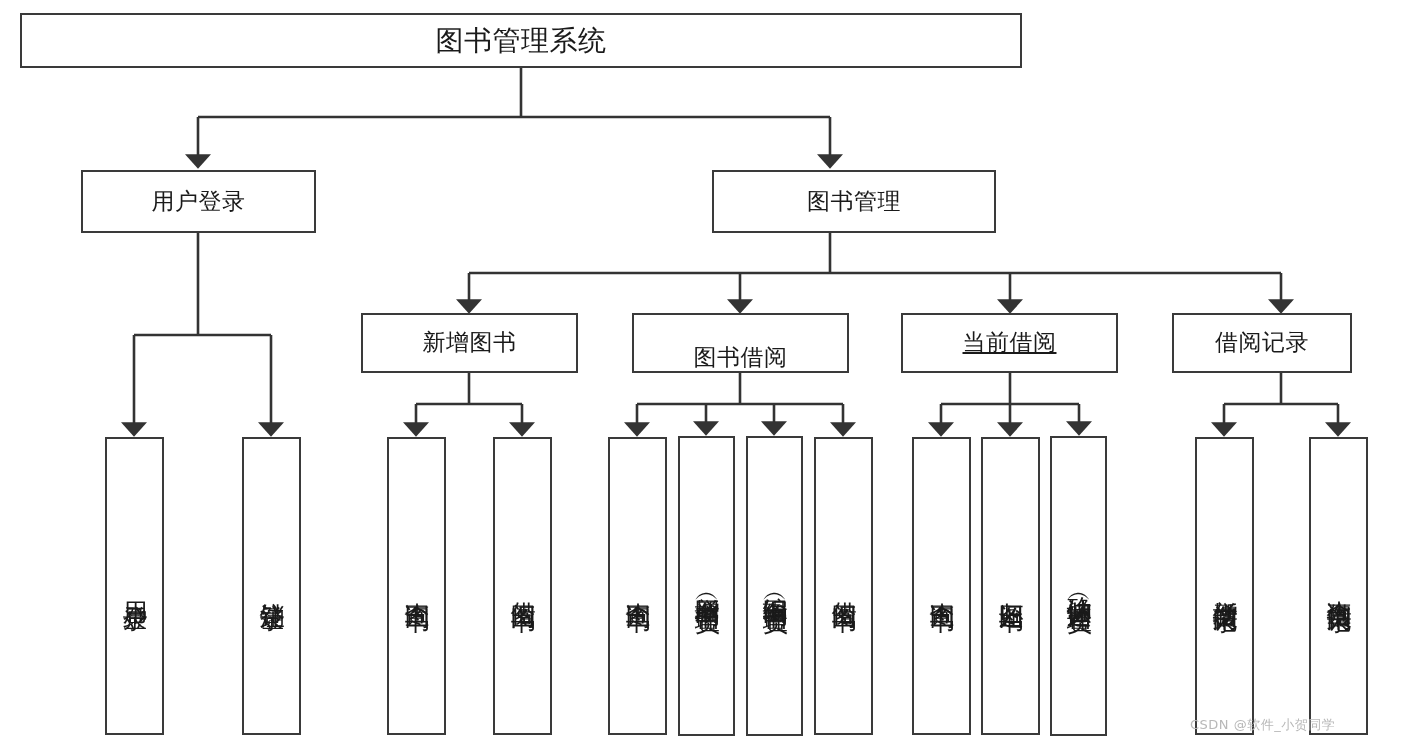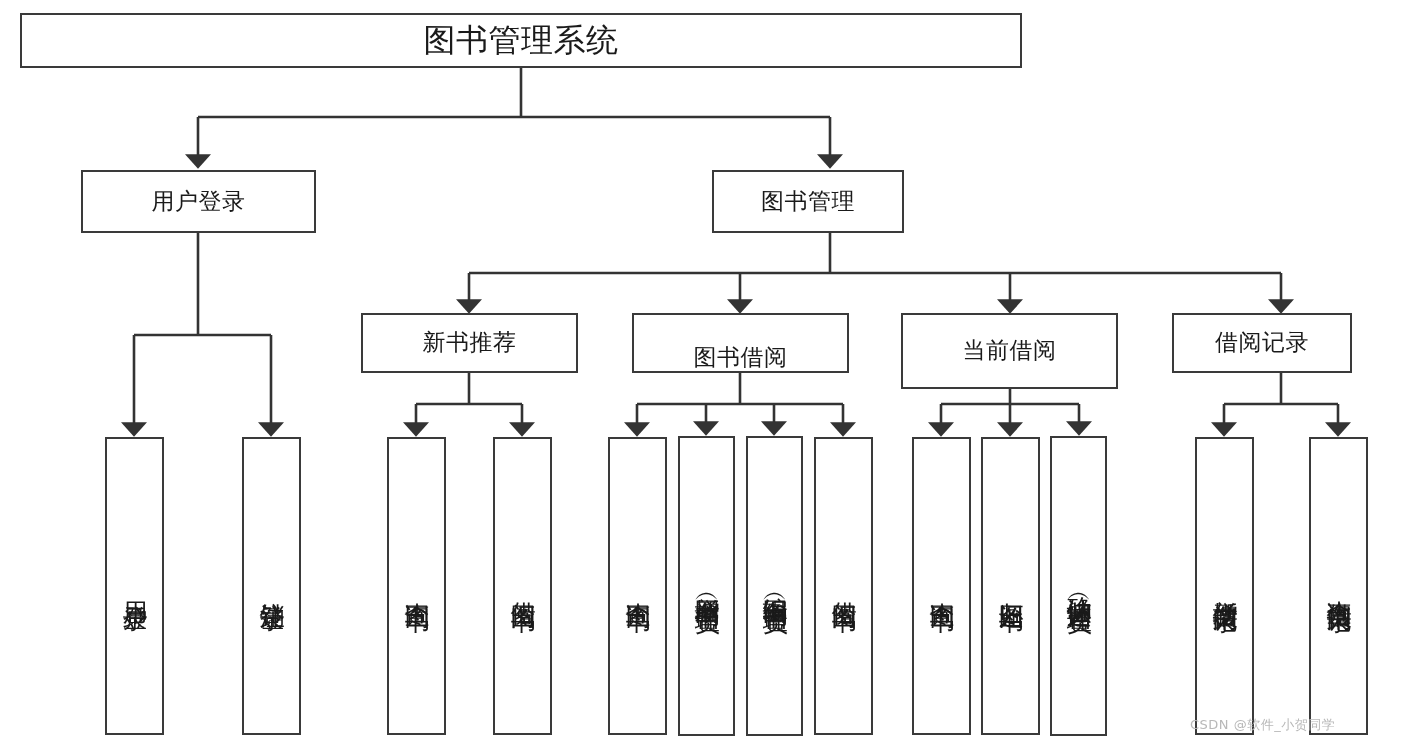--- a/index.html
+++ b/index.html
@@ -41,21 +41,21 @@
     text-align: center;
     line-height: 1.18;
     letter-spacing: 0.5px;
   }
   
   .node.horiz .label {
     font-size: 23px;
     white-space: nowrap;
   }
   .node.root .label {
-    font-size: 32px;
+    font-size: 28px;
   }
   
   .node.vert {
     align-items: center;
     justify-content: center;
   }
   .node.vert .label {
     writing-mode: vertical-rl;
     text-orientation: upright;
     font-size: 25px;
@@ -127,31 +127,31 @@
     </g>
   </svg>
 
   <div class="node horiz root" style="left:20px; top:13px; width:1002px; height:55px;">
     <span class="label">图书管理系统</span>
   </div>
 
   <div class="node horiz" style="left:81px; top:170px; width:235px; height:63px;">
     <span class="label">用户登录</span>
   </div>
-  <div class="node horiz" style="left:712px; top:170px; width:192px; height:63px;">
+  <div class="node horiz" style="left:712px; top:170px; width:284px; height:63px;">
     <span class="label">图书管理</span>
   </div>
 
   <div class="node horiz" style="left:361px; top:313px; width:217px; height:60px;">
-    <span class="label">新书推荐</span>
+    <span class="label">新增图书</span>
   </div>
   <div class="node horiz" style="left:632px; top:313px; width:217px; height:60px;align-items:flex-end;">
     <span class="label">图书借阅</span>
   </div>
-  <div class="node horiz" style="left:901px; top:313px; width:217px; height:76px;">
+  <div class="node horiz" style="left:901px; top:313px; width:217px; height:60px;text-decoration:underline;">
     <span class="label">当前借阅</span>
   </div>
   <div class="node horiz" style="left:1172px; top:313px; width:180px; height:60px;">
     <span class="label">借阅记录</span>
   </div>
 
   <div class="node vert" style="left:105px; top:437px; width:59px; height:298px;">
     <span class="label">用户登录</span>
   </div>
   <div class="node vert" style="left:242px; top:437px; width:59px; height:298px;">

